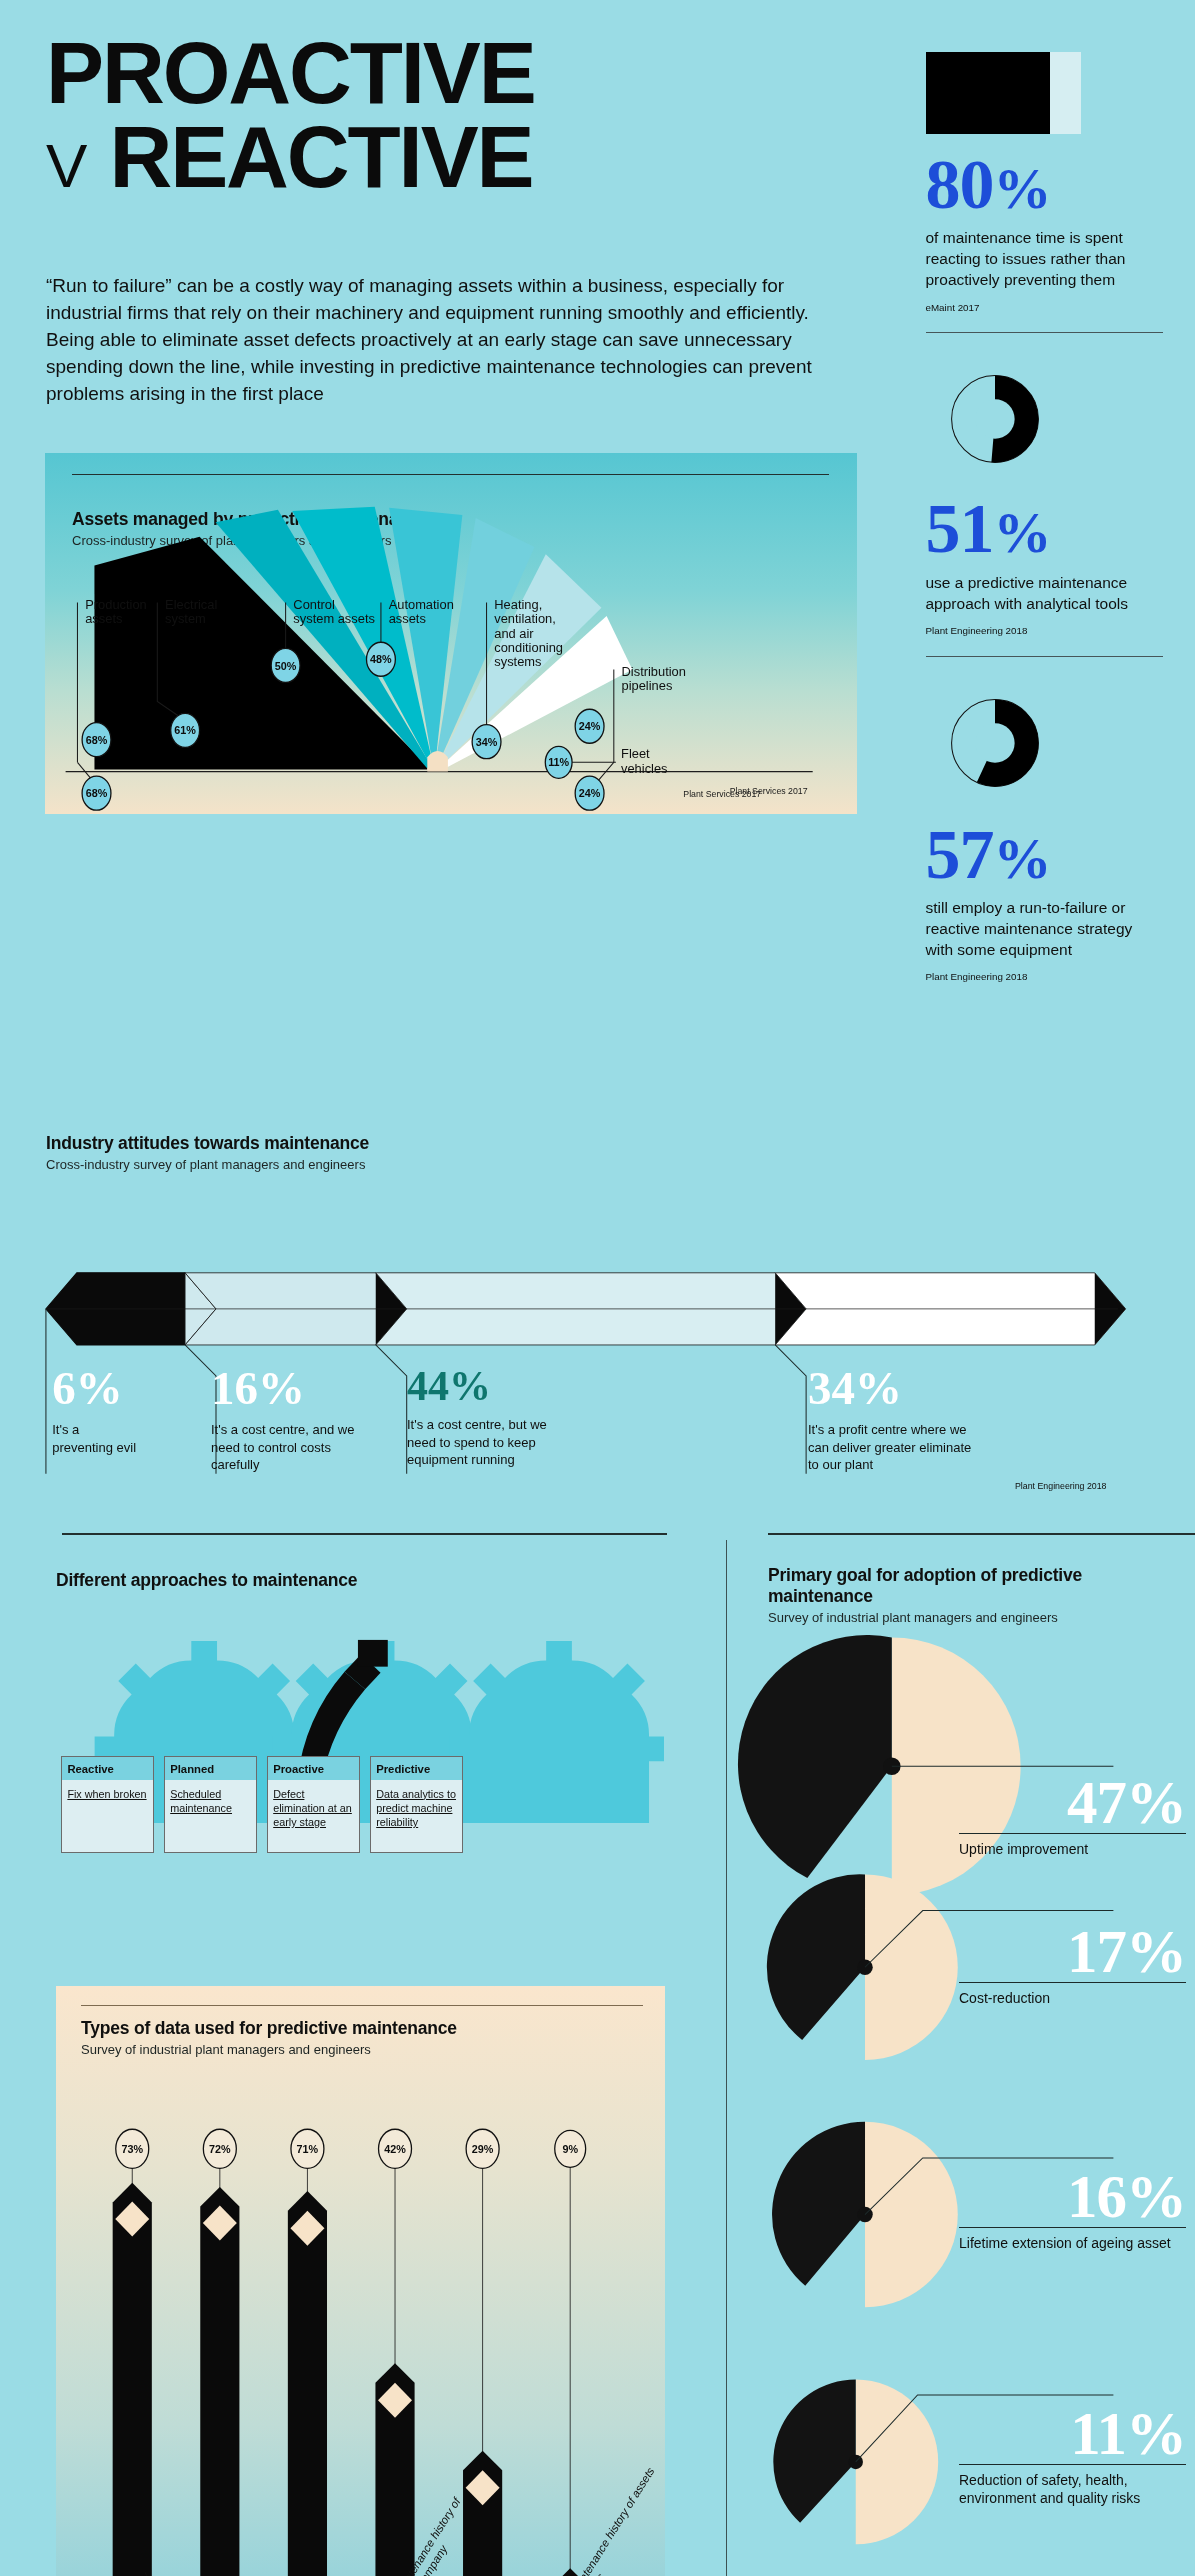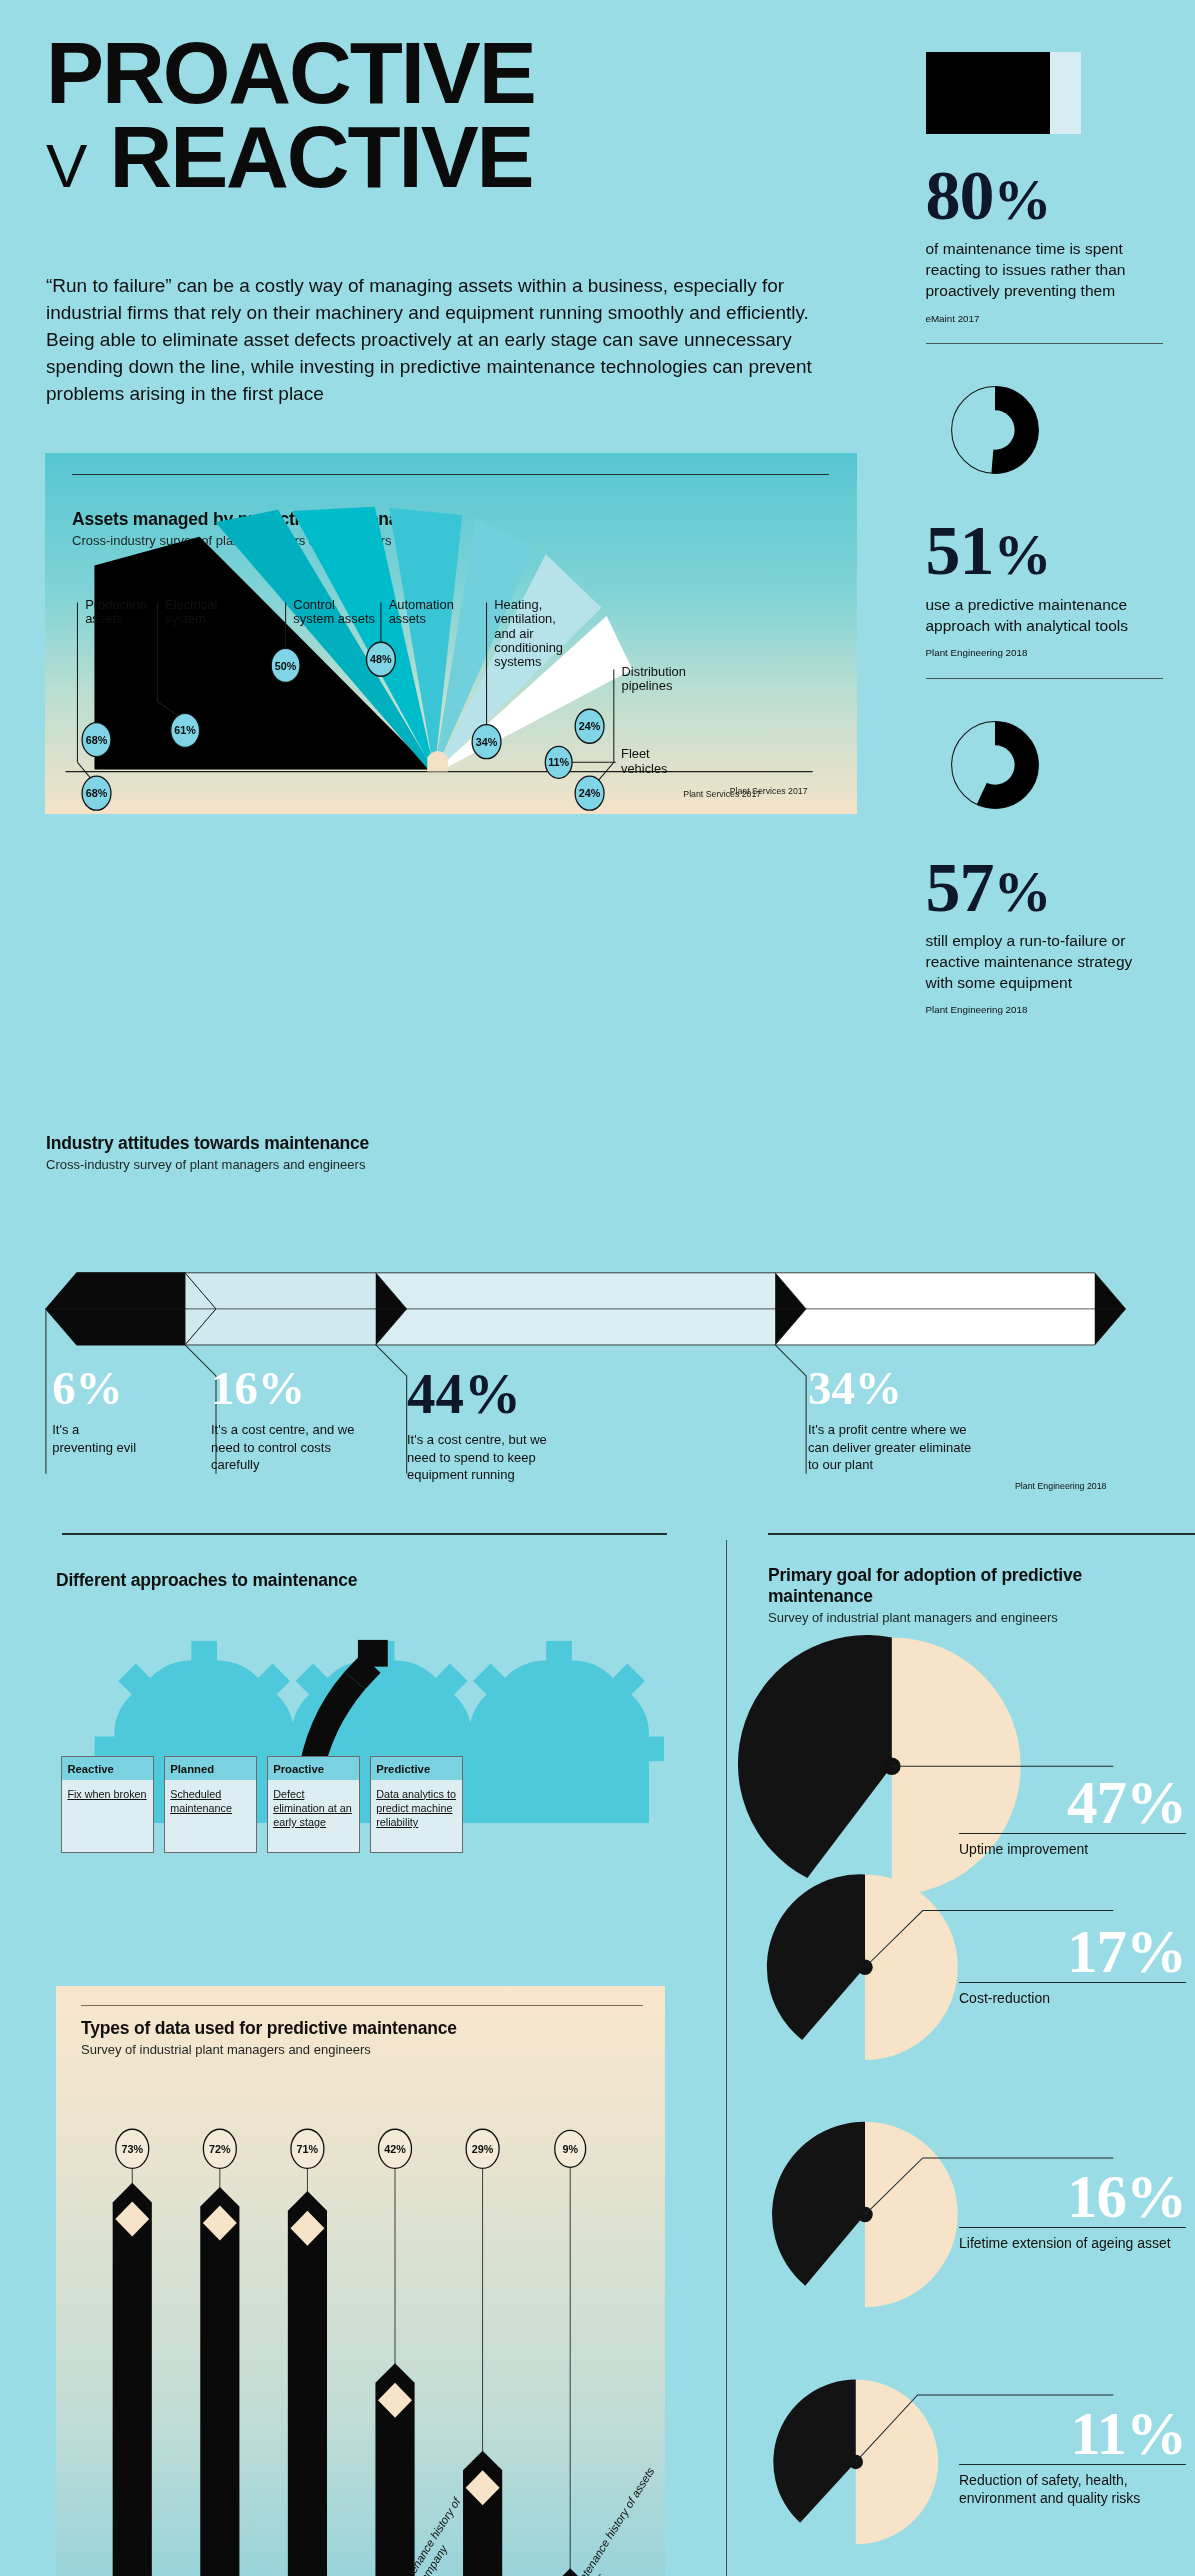--- a/index.html
+++ b/index.html
@@ -24,23 +24,22 @@
     left:46px; top:273px; width:809px;
     font-size:19px; line-height:1.42; color:#101010;
   }
 
   
   .statcol { left:907px; top:0px; width:289px; }
   .stat { position:relative; width:289px; }
   .stat .artwrap { position:relative; height:155px; }
   .stat .bignum {
     font-family:"Liberation Serif", serif;
-    font-weight:bold; color:#0f172a; font-size:70px; line-height:1;
+    font-weight:bold; color:#1d4ed8; font-size:70px; line-height:1;
     letter-spacing:-1px;
-    margin-top:11px;
   }
   .stat .bignum .pc { font-size:58px; }
   .stat .desc { font-size:15.5px; line-height:1.36; margin-top:7.2px; width:227px; }
   .stat .src { font-size:9.8px; margin-top:11.3px; color:#111; }
   .stat .rule { height:1px; background:#2a2a2a; width:237px; margin-top:19.6px; opacity:.75; }
 
   
   .blockbar { position:relative; width:155px; height:82px; margin-left:18.5px; }
   .blockbar .fill { position:absolute; left:0; top:0; height:100%; width:80%; background:#000; }
   .blockbar .rest { position:absolute; right:0; top:0; height:100%; width:20%; background:#d6eef2; }
@@ -276,21 +275,21 @@
     <div style="font-family:'Liberation Serif',serif;font-weight:bold;color:#fff;font-size:47px;line-height:1">6%</div>
     <div style="font-size:13px;line-height:1.34;margin-top:9.3px">It's a preventing evil</div>
   </div>
 
   <div class="abs" style="left:165px; top:232px; width:149px">
     <div style="font-family:'Liberation Serif',serif;font-weight:bold;color:#fff;font-size:47px;line-height:1">16%</div>
     <div style="font-size:13px;line-height:1.34;margin-top:9.3px">It's a cost centre, and we need to control costs carefully</div>
   </div>
 
   <div class="abs" style="left:361px; top:232px; width:170px">
-    <div style="font-family:'Liberation Serif',serif;font-weight:bold;color:#0f172a;font-size:57px;line-height:1">44%</div>
+    <div style="font-family:'Liberation Serif',serif;font-weight:bold;color:#0f766e;font-size:42px;line-height:1">44%</div>
     <div style="font-size:13px;line-height:1.34;margin-top:9.3px">It's a cost centre, but we need to spend to keep equipment running</div>
   </div>
 
   <div class="abs" style="left:762px; top:232px; width:175px">
     <div style="font-family:'Liberation Serif',serif;font-weight:bold;color:#fff;font-size:47px;line-height:1">34%</div>
     <div style="font-size:13px;line-height:1.34;margin-top:9.3px">It's a profit centre where we can deliver greater eliminate to our plant</div>
   </div>
   <div class="abs" style="left:969px; top:348px; font-size:8.8px">Plant Engineering 2018</div>
 </div>
 

